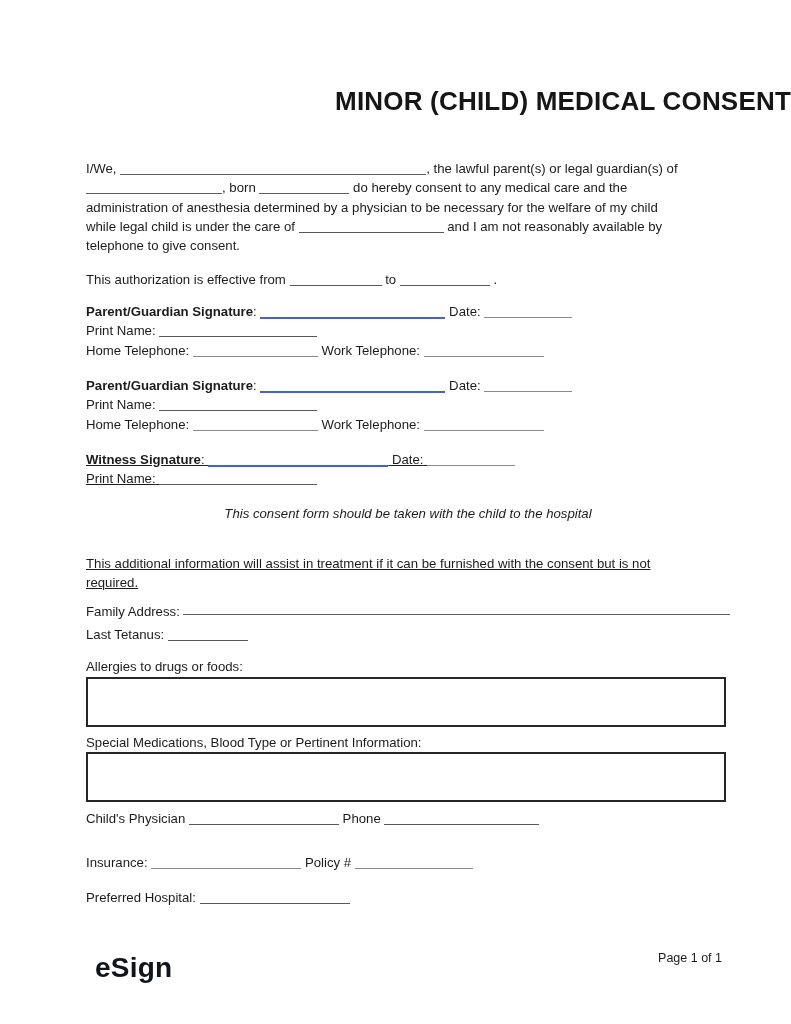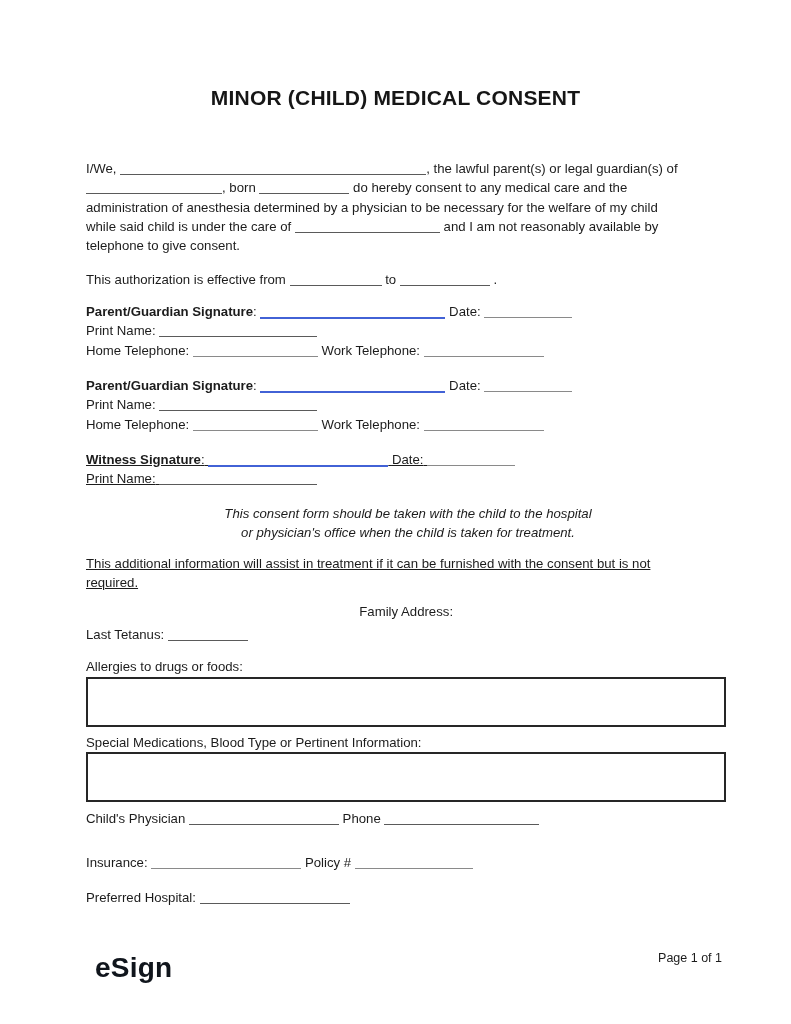--- a/index.html
+++ b/index.html
@@ -8,41 +8,41 @@
     width:791px; height:1024px;
     font-family:"Liberation Sans", sans-serif;
     color:#1c1c1c;
     position:relative;
     overflow:hidden;
   }
   .page { position:absolute; inset:0; background:#ffffff; }
 
   .doc-title {
     position:absolute; top:86px; left:0; width:100%;
-    text-align:center; font-size:21px; font-weight:bold;
+    text-align:right; font-size:26px; font-weight:bold;
     letter-spacing:0.2px; color:#161616;
   }
 
   .block { position:absolute; left:86px; width:644px; font-size:13.2px; line-height:19.3px; }
   .centered { text-align:center; }
 
   b, .bold { font-weight:bold; }
   .italic { font-style:italic; }
 
   
   .blank {
     display:inline-block;
     height:13px;
     vertical-align:-2px;
     border-bottom:1.4px solid #5a5a5a;
   }
   .blank.gray { border-bottom-color:#8a8a8a; }
   .blank.blue { border-bottom:2px solid #4262d6; vertical-align:-3px; }
 
-  .flexrow { display:flex; align-items:center;flex-direction:column; }
+  .flexrow { display:flex; align-items:flex-start; }
   .flexrow .grow { flex:1 1 auto; }
 
   .bigbox {
     position:absolute; left:86px; width:640px; height:50px;
     border:2px solid #262626; background:#ffffff;
   }
 
   .brand {
     position:absolute; left:95px; top:952px;
     font-size:28px; font-weight:bold; color:#10151c;
@@ -57,21 +57,21 @@
 <body>
 
 <div class="page">
 
   <div class="doc-title">MINOR (CHILD) MEDICAL CONSENT</div>
 
   <div class="block" style="top:159px;">
     <div><span>I/We, </span><span class="blank" style="width:306px;"></span><span>, the lawful parent(s) or legal guardian(s) of</span></div>
     <div><span class="blank" style="width:136px;"></span><span>, born </span><span class="blank" style="width:90px;"></span><span> do hereby consent to any medical care and the</span></div>
     <div>administration of anesthesia determined by a physician to be necessary for the welfare of my child</div>
-    <div><span>while said child is under the care of </span><span class="blank" style="width:145px;"></span><span> and I am not reasonably available by</span></div>
+    <div><span>while legal child is under the care of </span><span class="blank" style="width:145px;"></span><span> and I am not reasonably available by</span></div>
     <div>telephone to give consent.</div>
   </div>
 
   <div class="block" style="top:270px;">
     <span>This authorization is effective from </span><span class="blank" style="width:92px;"></span><span> to </span><span class="blank" style="width:90px;"></span><span> .</span>
   </div>
 
   <div class="block" style="top:302px;">
     <div><b>Parent/Guardian Signature</b><span>:</span> <span class="blank blue" style="width:185px;"></span> <span>Date:</span> <span class="blank gray" style="width:88px;"></span></div>
     <div><span>Print Name:</span> <span class="blank" style="width:158px;"></span></div>
@@ -84,21 +84,20 @@
     <div><span>Home Telephone:</span> <span class="blank gray" style="width:125px;"></span> <span>Work Telephone:</span> <span class="blank gray" style="width:120px;"></span></div>
   </div>
 
   <div class="block" style="top:450px;text-decoration:underline;">
     <div><b>Witness Signature</b><span>:</span> <span class="blank blue" style="width:180px;"></span> <span>Date:</span> <span class="blank gray" style="width:88px;"></span></div>
     <div><span>Print Name:</span> <span class="blank" style="width:158px;"></span></div>
   </div>
 
   <div class="block centered italic" style="top:504px;">
     <div>This consent form should be taken with the child to the hospital</div>
-    <div>or physician's office when the child is taken for treatment.</div>
   </div>
 
   <div class="block" style="top:554px;text-decoration:underline;">
     <div>This additional information will assist in treatment if it can be furnished with the consent but is not</div>
     <div>required.</div>
   </div>
 
   <div class="block flexrow" style="top:602px;">
     <span style="white-space:pre;">Family Address: </span>
       <span class="blank grow"></span>

